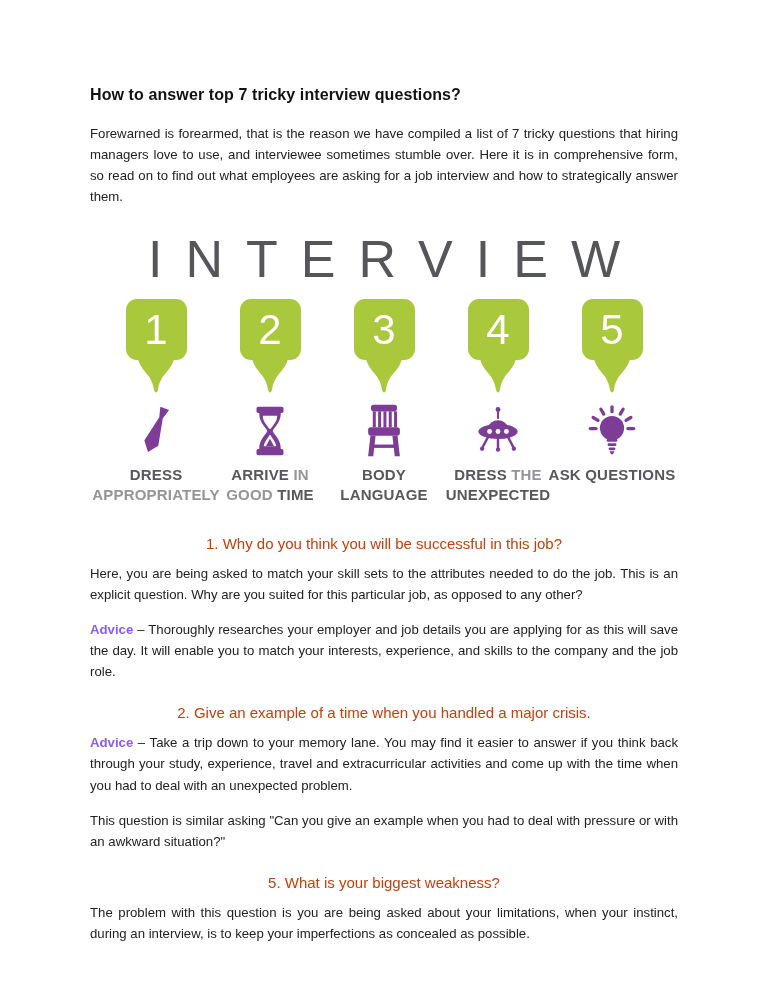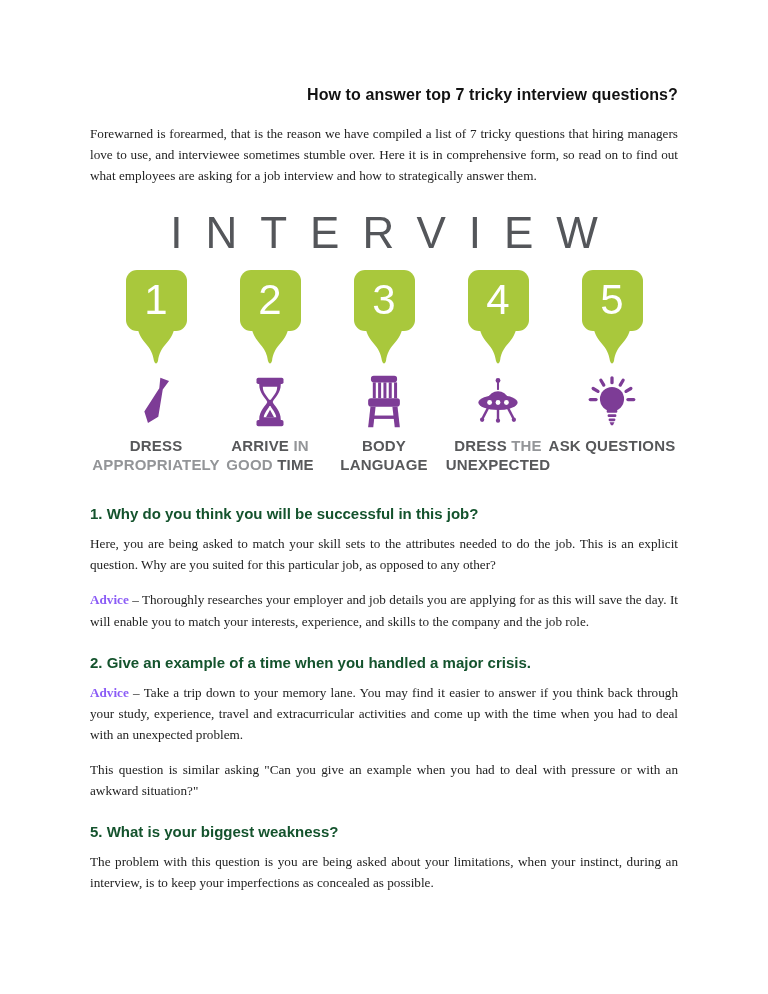--- a/index.html
+++ b/index.html
@@ -3,34 +3,33 @@
 <meta charset="utf-8">
 <style>
   html,body{margin:0;padding:0;}
   body{
     width:768px;height:994px;background:#ffffff;overflow:hidden;
     font-family:"Liberation Sans",sans-serif;color:#1d1d1d;
   }
   .page{padding:86px 90px 0 90px;}
 
   .doc-title{
-    font-size:16px;font-weight:700;color:#121212;text-align:right;
+    font-size:16px;font-weight:700;color:#121212;text-align:left;
     margin:0 0 19px 0;letter-spacing:.1px;
   }
   .para{
     font-size:13.2px;line-height:1.6;text-align:justify;margin:0 0 14px 0;
     color:#222;
-    font-family:Liberation Serif, serif;
   }
   .para .advice-label{font-weight:700;color:#8b5cf6;}
 
   
   .info{width:562px;margin:24px auto 30px auto;}
   .info-word{
-    text-align:center;font-size:44px;font-weight:300;color:var(--title_gray);
+    text-align:center;font-size:52px;font-weight:300;color:var(--title_gray);
     letter-spacing:23px;margin-left:23px;line-height:1.05;white-space:nowrap;
   }
   .info-cols{display:flex;justify-content:space-between;margin-top:13px;}
   .info-col{width:106px;display:flex;flex-direction:column;align-items:center;}
   .bubble{
     width:61px;height:61px;border-radius:11px;background:var(--green);
     display:flex;align-items:center;justify-content:center;
   }
   .bubble-num{color:#fff;font-size:42px;font-weight:300;line-height:1;}
   .tail{display:block;margin-top:-1px;}
@@ -39,21 +38,21 @@
   .fillp{fill:var(--purple);}
   .strokep{stroke:var(--purple);fill:none;}
   .lbl{
     text-align:center;font-size:15px;line-height:1.32;letter-spacing:.2px;
     margin-top:3px;white-space:nowrap;
   }
   .lbl .s{font-weight:700;color:#57585a;}
   .lbl .l{font-weight:700;color:#939598;}
 
   .sec-h{
-    font-size:15px;font-weight:700;color:#14532d;margin:22px 0 11px 0;
+    font-size:15px;font-weight:400;color:#c2410c;margin:22px 0 11px 0;text-align:center;
   }
 </style>
 </head>
 <body>
 
 <div class="page">
 
   <h1 class="doc-title">How to answer top 7 tricky interview questions?</h1>
 
   <p class="para">Forewarned is forearmed, that is the reason we have compiled a list of 7 tricky questions that hiring managers love to use, and interviewee sometimes stumble over. Here it is in comprehensive form, so read on to find out what employees are asking for a job interview and how to strategically answer them.</p>

